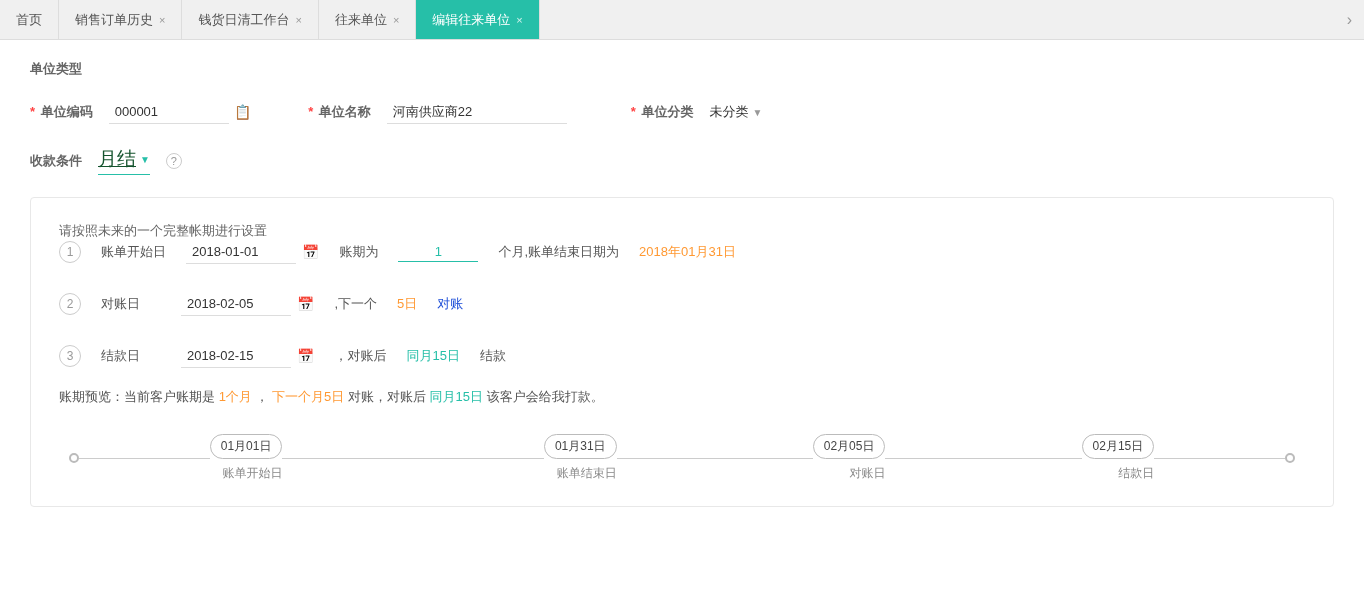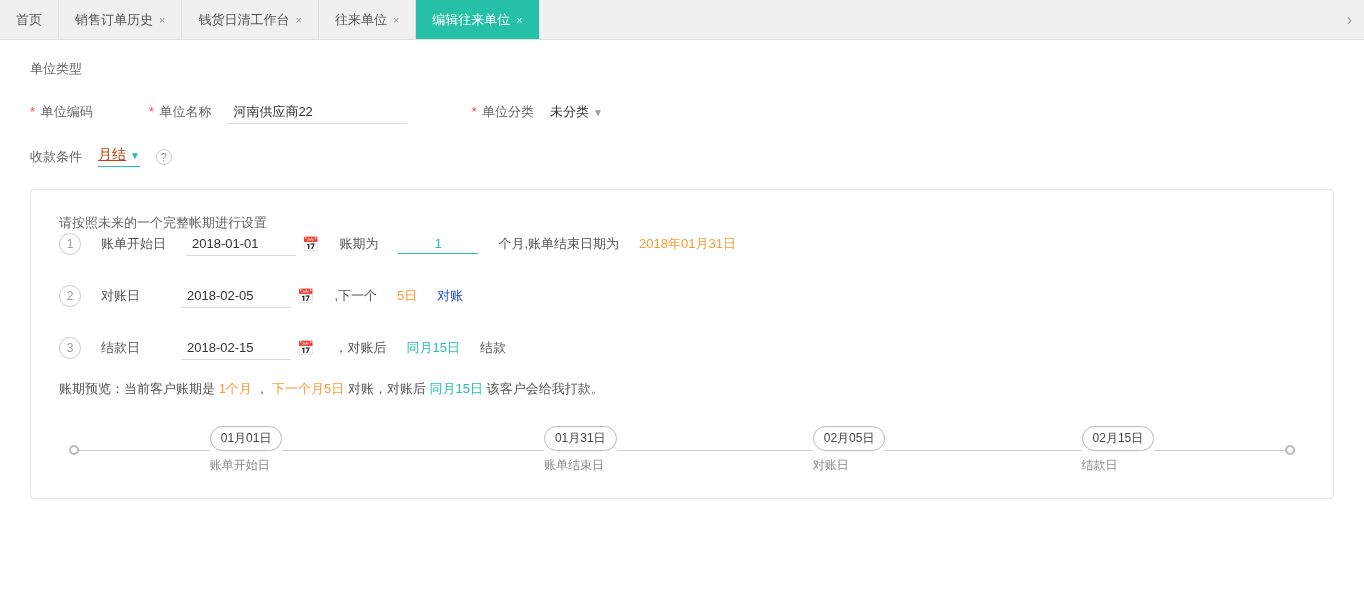--- a/index.html
+++ b/index.html
@@ -59,20 +59,21 @@
     .form-row {
       display: flex;
       align-items: center;
       margin-bottom: 22px;
       gap: 16px;
     }
     .form-label {
       color: #666;
       font-size: 13px;
       white-space: nowrap;
+      font-weight: bold;
     }
     .required-star {
       color: #f44;
       margin-right: 2px;
     }
     .radio-group {
       display: flex;
       align-items: center;
       gap: 16px;
     }
@@ -128,22 +129,22 @@
 
     
     .select-wrapper {
       display: flex;
       align-items: center;
       gap: 4px;
       border-bottom: 1px solid #26bfa8;
       padding-bottom: 2px;
     }
     .select-value {
-      color: #c2410c;
-      font-size: 14px;
+      color: #14532d;
+      font-size: 19px;
       text-decoration: underline;
     }
     .select-arrow {
       color: #26bfa8;
       font-size: 10px;
     }
 
     .unit-classify-wrapper {
       display: flex;
       align-items: center;
@@ -214,21 +215,21 @@
 
     
     .preview-text {
       font-size: 13px;
       color: #555;
       margin-bottom: 28px;
     }
     .tl-node {
       display: flex;
       flex-direction: column;
-      align-items: flex-start;
+      align-items: flex-end;
     }
     .tl-node-badge {
       border: 1px solid #bbb;
       border-radius: 20px;
       padding: 3px 10px;
       background: #fff;
       font-size: 12px;
       color: #444;
     }
     .tl-node-text {
@@ -279,20 +280,24 @@
 
   <div class="form-row">
     <span class="form-label">单位类型</span>
   </div>
 
   <div class="form-row">
     <span class="form-label">
       <span class="required-star">*</span>
       <span>单位编码</span>
     </span>
+    <div class="field-group">
+      <input class="input-field" type="text" style="width: 120px;" value="000001" placeholder="000001">
+      <span class="cal-icon">📋</span>
+    </div>
 
     <span class="form-label" style="margin-left:40px">
       <span class="required-star">*</span>
       <span>单位名称</span>
     </span>
     <div class="field-group">
       <input class="input-field" type="text" style="width: 180px;" value="河南供应商22">
     </div>
 
     <span class="form-label" style="margin-left:48px">

